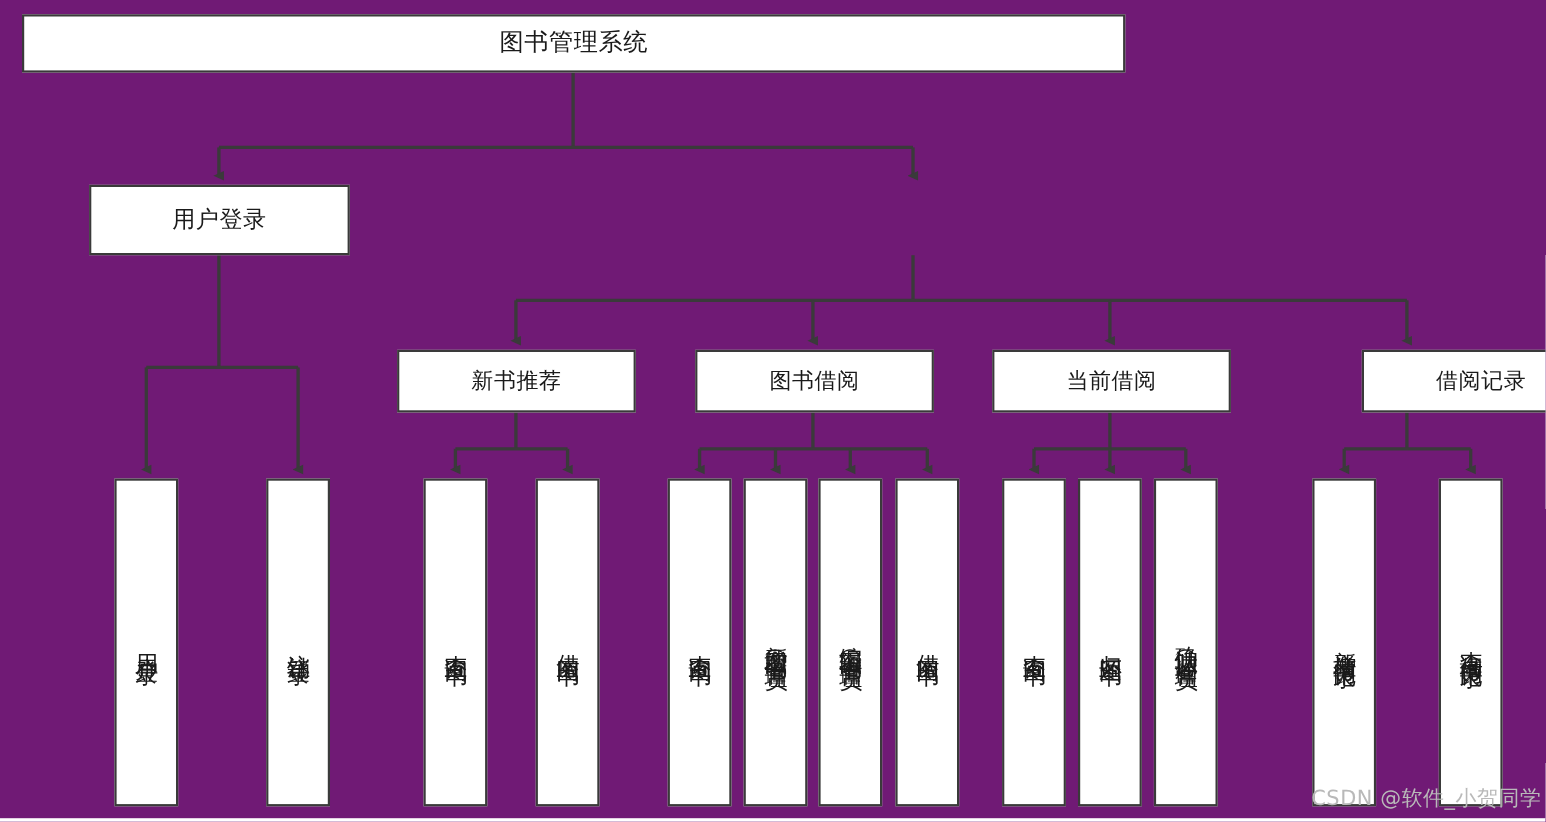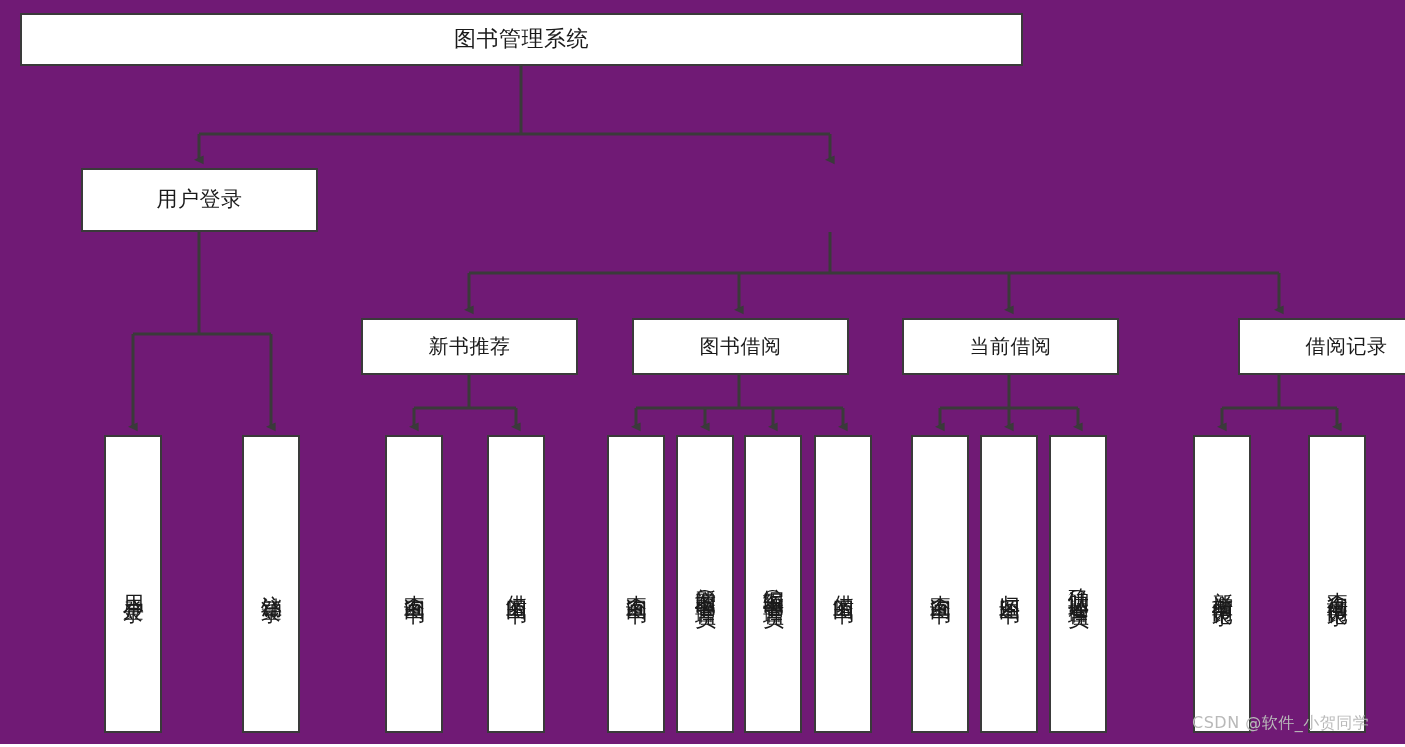--- a/index.html
+++ b/index.html
@@ -55,21 +55,21 @@
   .node-leaf .lbl {
     writing-mode: vertical-rl;
     text-orientation: upright;
     font-size: 21px;
     line-height: 1.0;
     letter-spacing: 3px;
     white-space: nowrap;
   }
   .watermark {
     position: absolute;
-    font-size: 16px;
+    font-size: 19px;
     color: #b9b9b9;
     white-space: nowrap;
     z-index: 3;
     letter-spacing: 0.5px;
   }
 </style>
 </head>
 <body>
 
 <div id="canvas">

